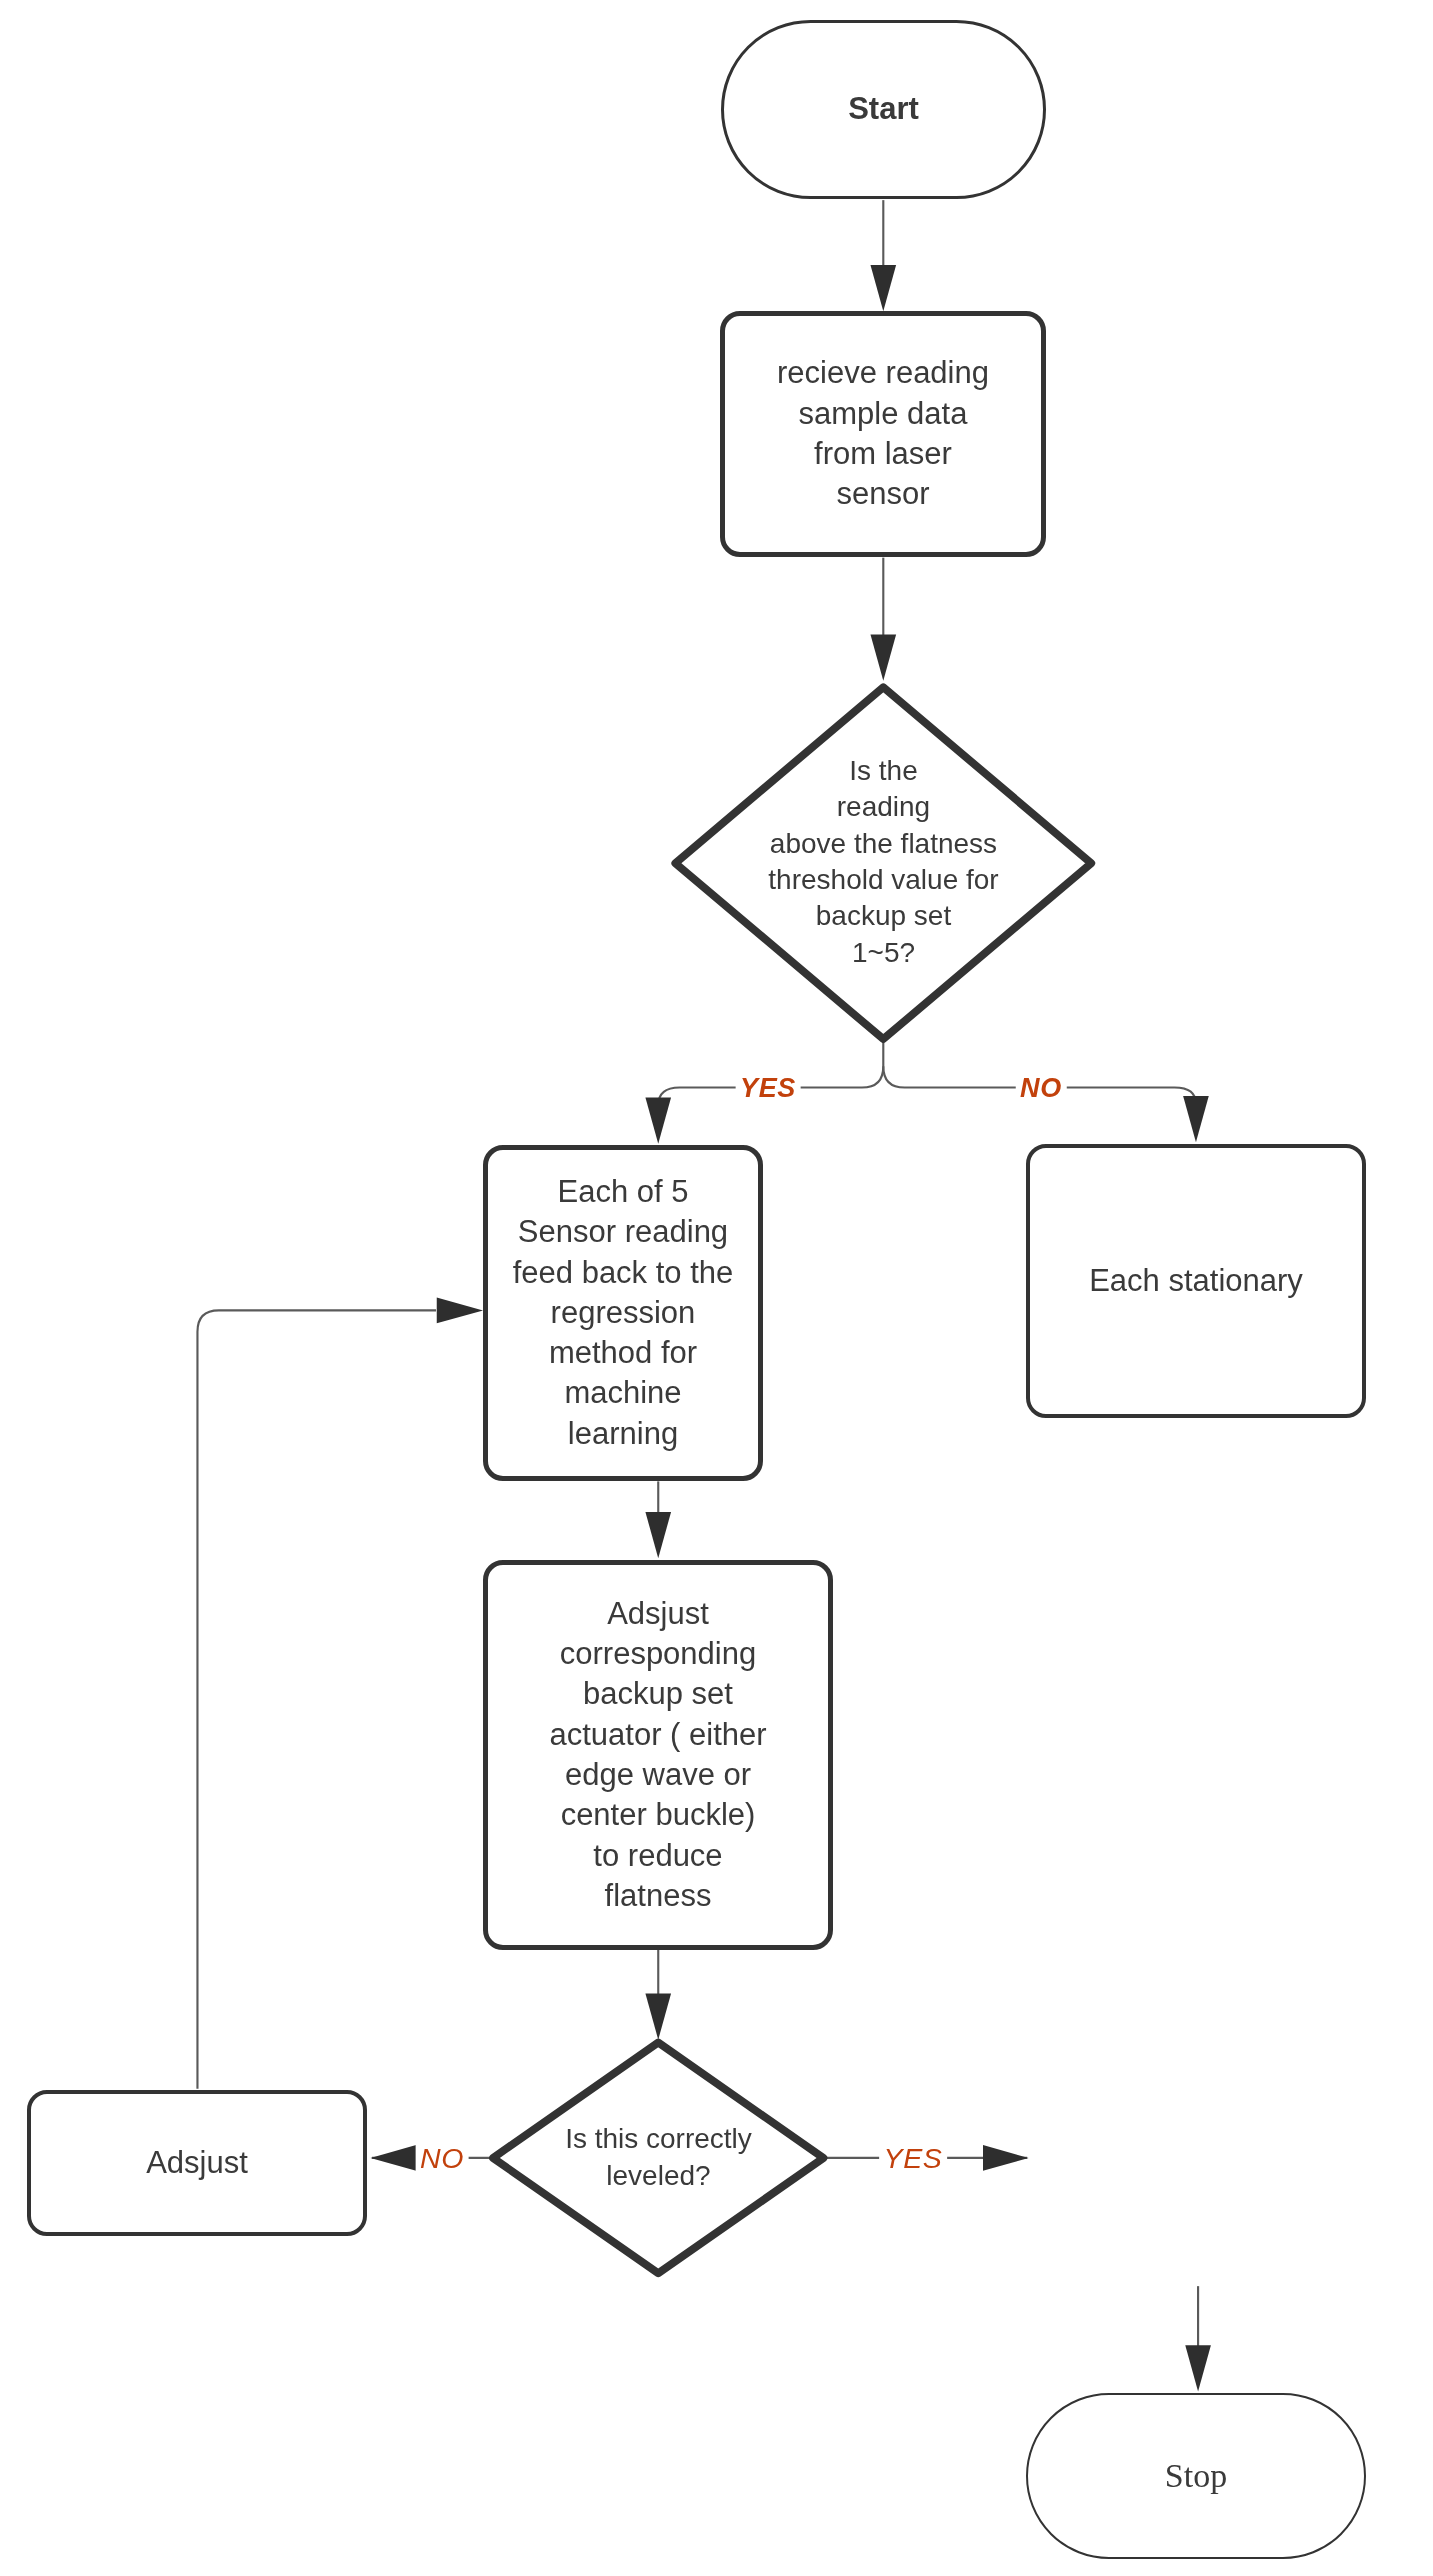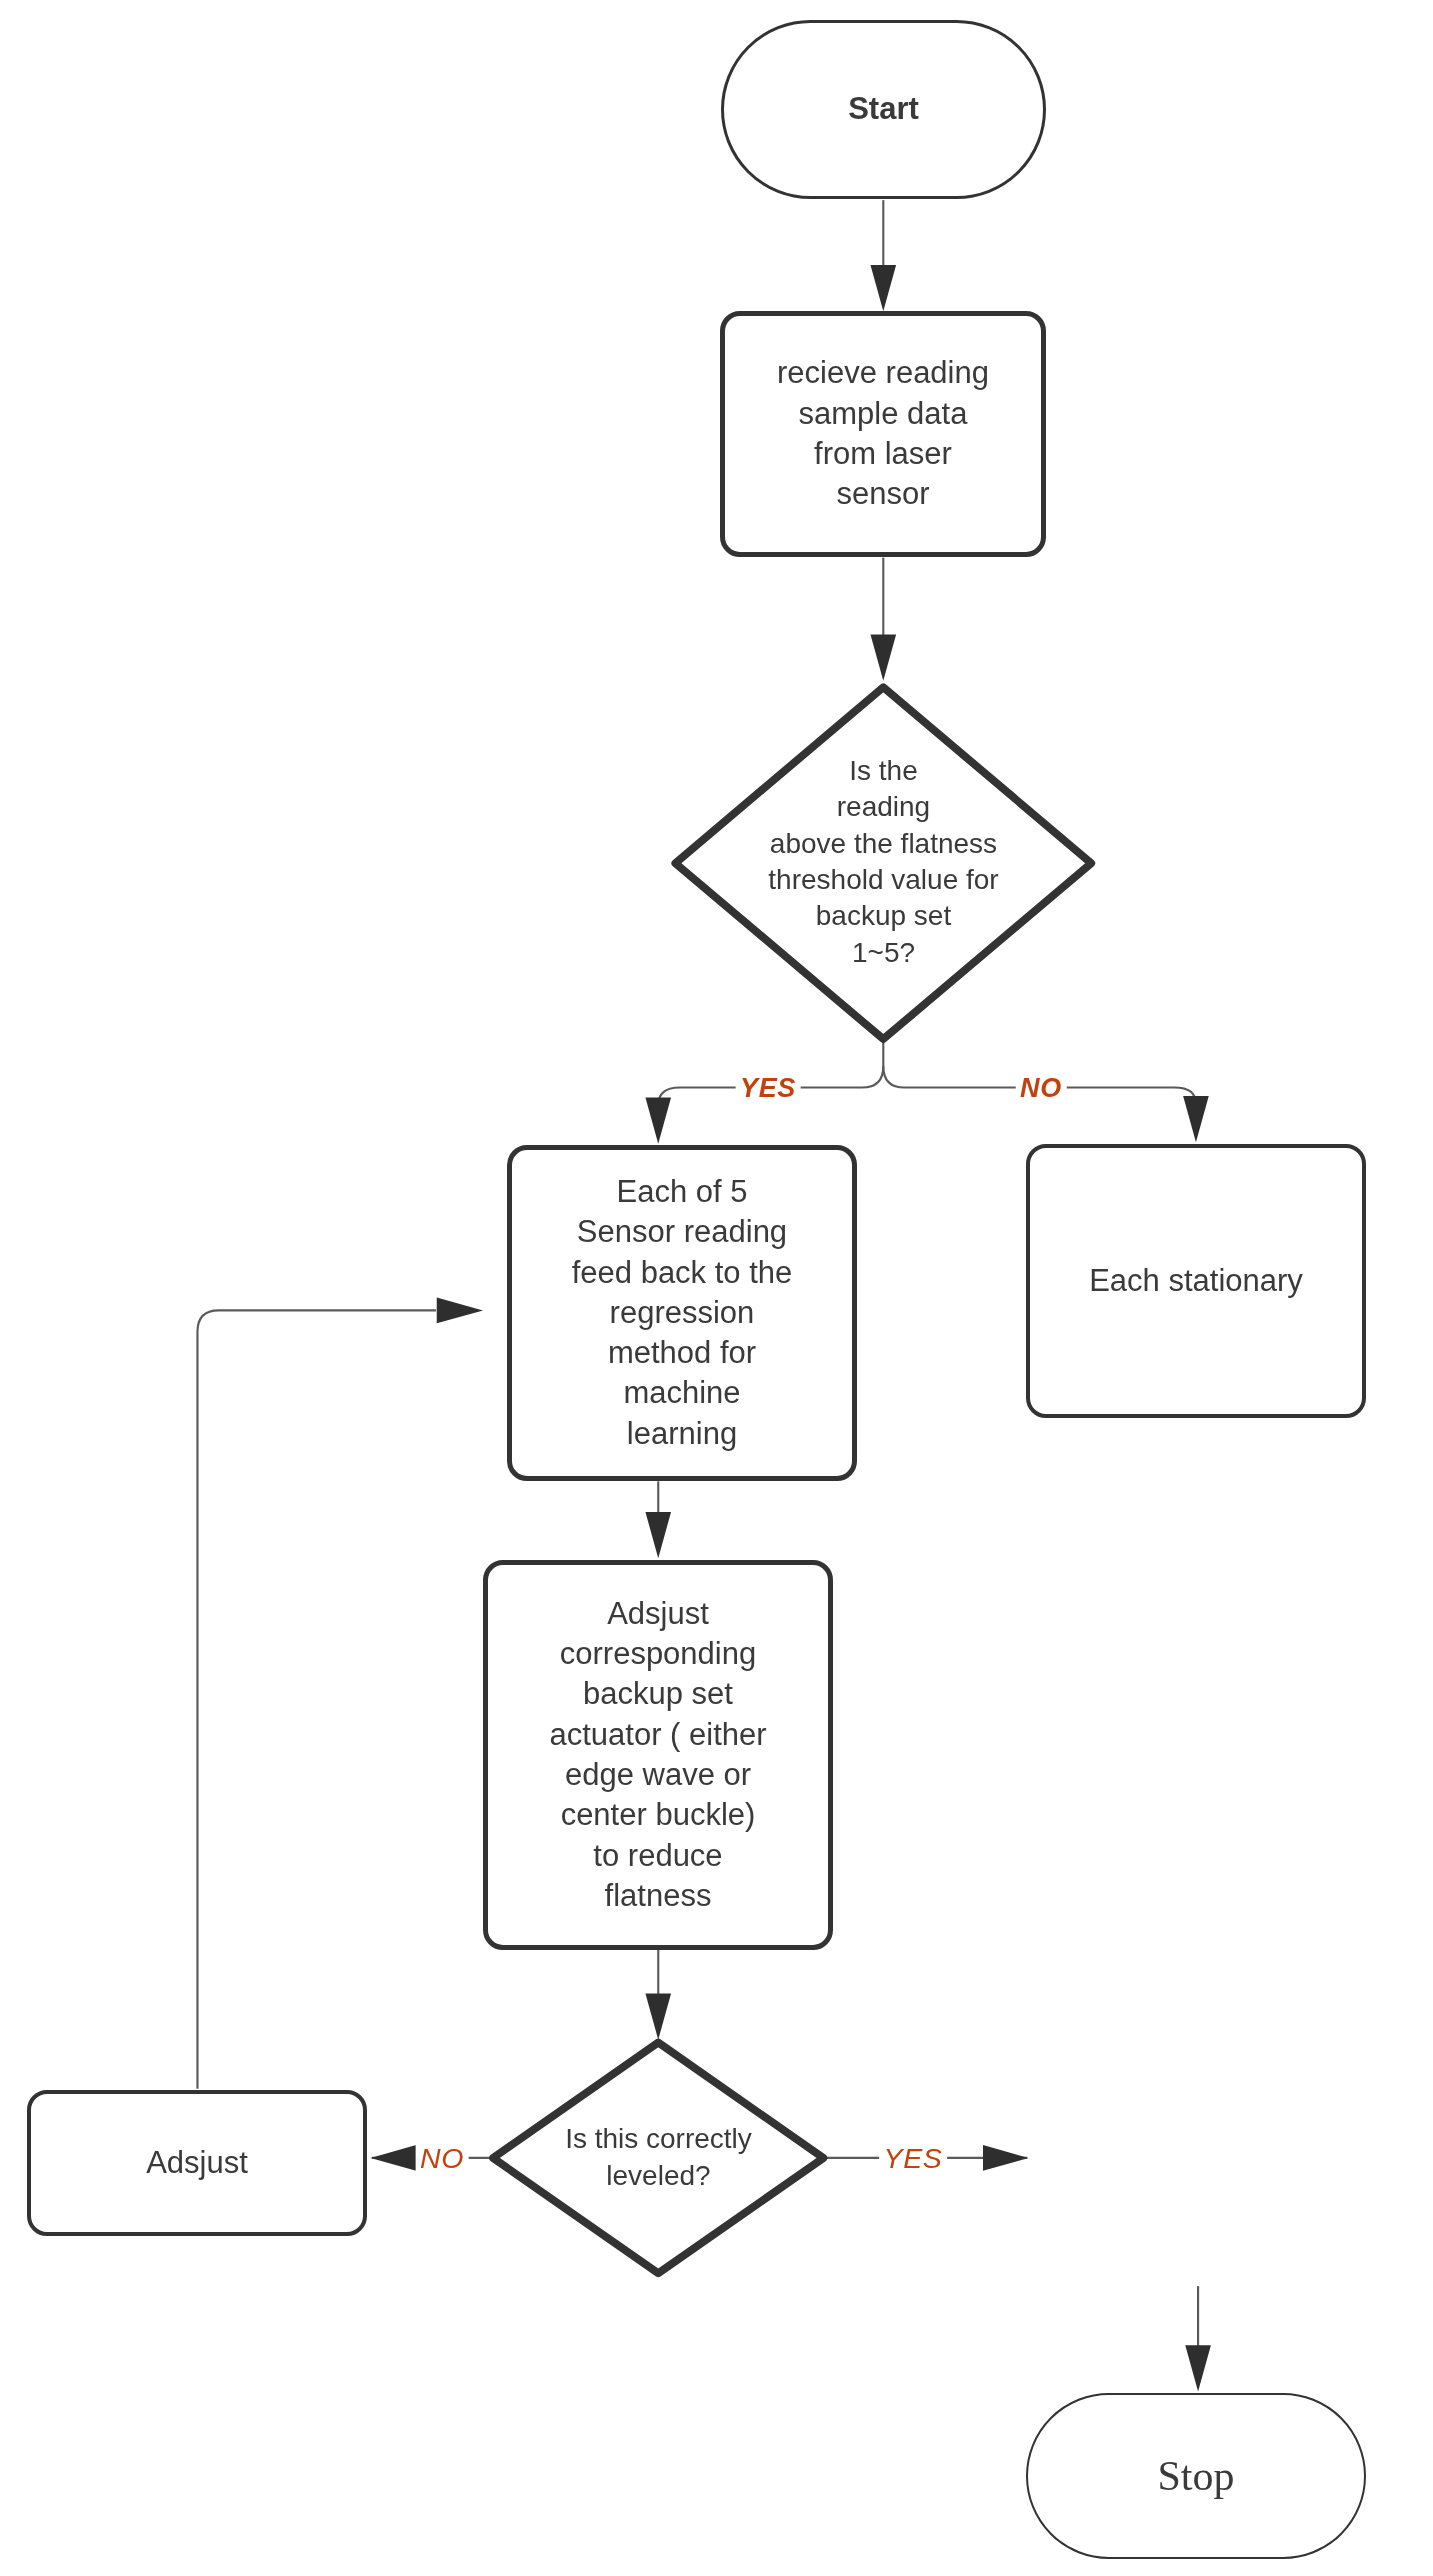--- a/index.html
+++ b/index.html
@@ -39,38 +39,38 @@
   .diamond-text {
     position: absolute;
     z-index: 3;
     display: flex;
     align-items: center;
     justify-content: center;
     text-align: center;
     background: transparent;
   }
   .diamond-text .node-label { font-size: 28px; line-height: 1.3; }
-  .serif-label { font-family: "Liberation Serif", "DejaVu Serif", serif; font-size: 42px; text-align: center; }
+  .serif-label { font-family: "Liberation Serif", "DejaVu Serif", serif; font-size: 34px; text-align: center; }
   .edge-label {
     position: absolute;
     z-index: 4;
     transform: translate(-50%, -50%);
     background: #ffffff;
     padding: 0 4.3px;
     font-size: 27px;
     color: #c2410c;
     letter-spacing: 0.7px;
     font-style: italic;
   }
   .edge-label.bold { font-weight: bold; }
   
   #start-node    { left: 721px; top: 20px;   width: 325px; height: 179px; }
   #receive-node  { left: 720px; top: 311px;  width: 326px; height: 246px; }
   #d1-text       { left: 709px;  top: 718px; width: 349px; height: 288px; }
-  #each5-node    { left: 483px;  top: 1145px; width: 350px; height: 336px; margin-left: 24px; }
+  #each5-node    { left: 483px;  top: 1145px; width: 280px; height: 336px; }
   #stay-node     { left: 1026px; top: 1144px; width: 340px; height: 274px; }
   #adjust-node   { left: 483px;  top: 1560px; width: 350px; height: 390px; }
   #d2-text       { left: 516px;  top: 2097px; width: 285px; height: 121px; }
   #refine-node   { left: 27px;   top: 2090px; width: 340px; height: 146px; }
   #validate-node { left: 1028px; top: 2030px; width: 328px; height: 256px; }
   #stop-node     { left: 1026px; top: 2393px; width: 340px; height: 166px; border-radius: 83px; }
   #label-yes1 { left: 768px; top: 1088px; }
   #label-no1  { left: 1041px; top: 1088px; }
   #label-no2  { left: 442px;  top: 2158px; font-size: 28.5px; }
   #label-yes2 { left: 913px; top: 2158px; font-size: 28.5px; }

